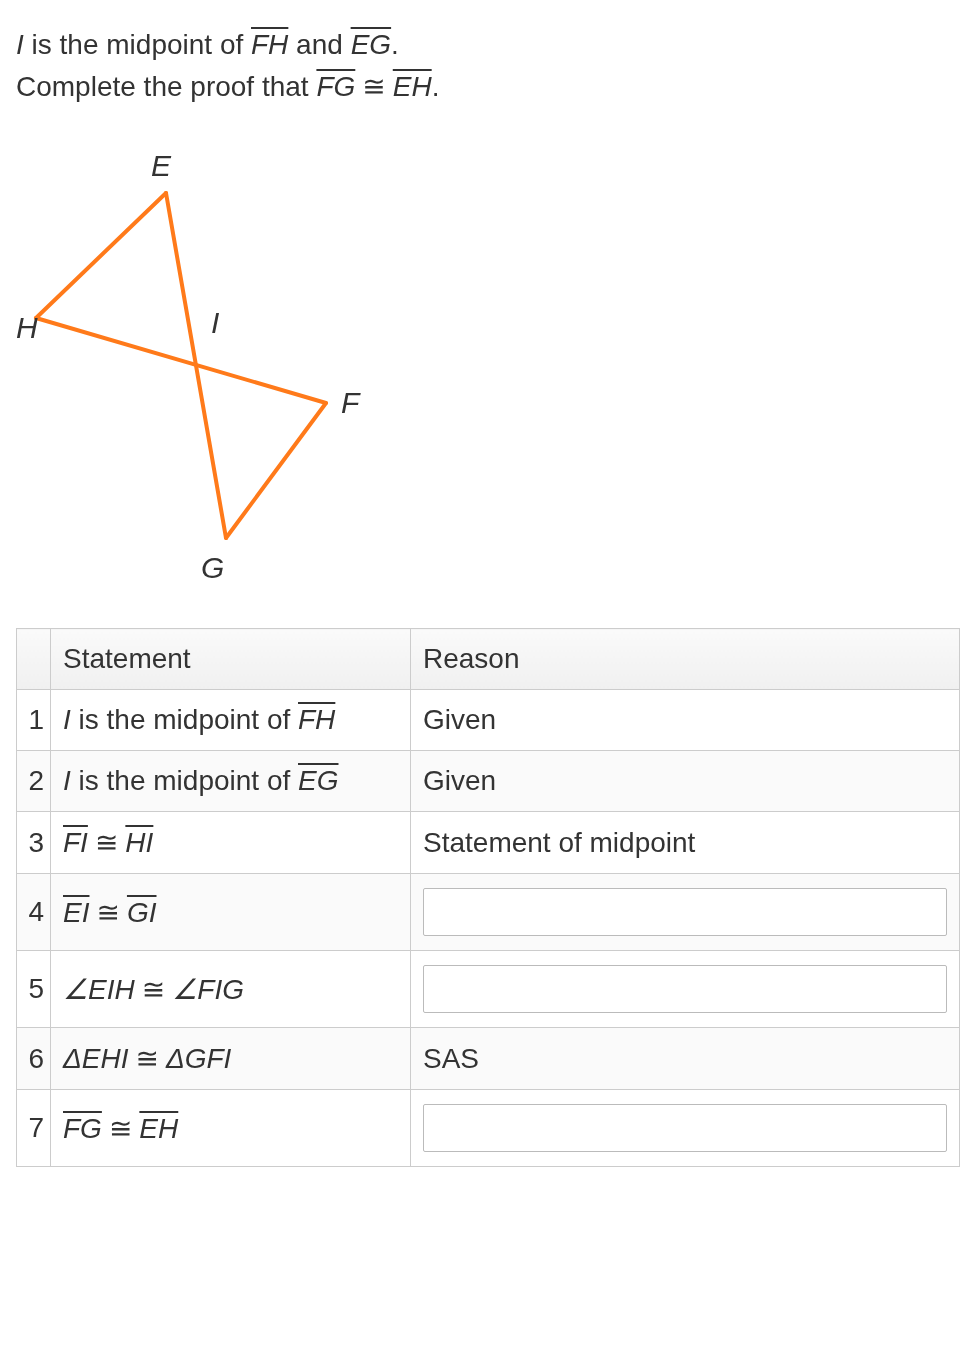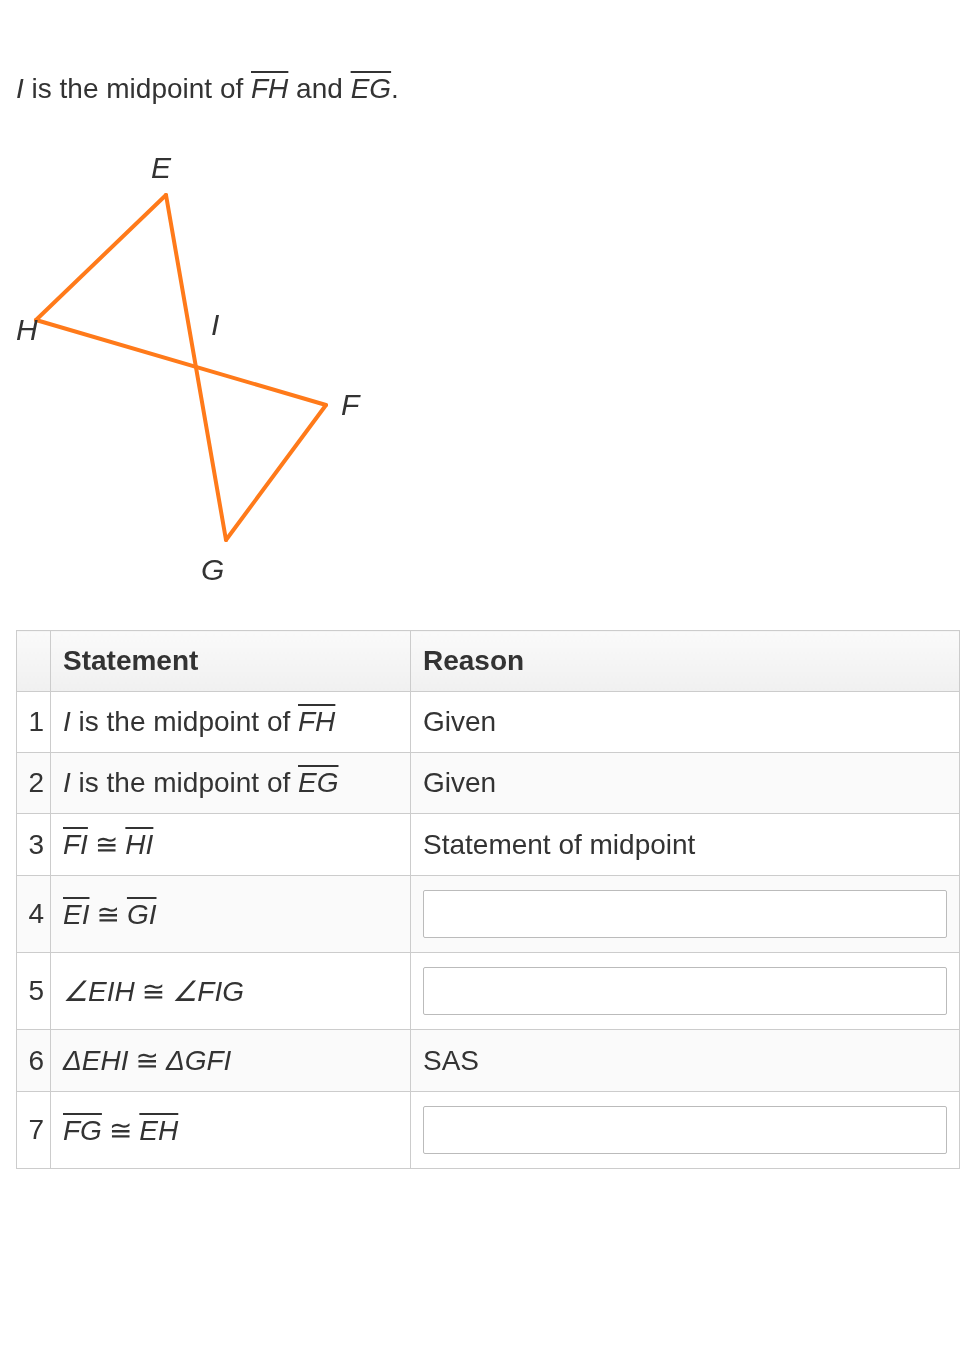--- a/index.html
+++ b/index.html
@@ -6,21 +6,20 @@
   body {
     margin: 0;
     font-family: Verdana, Geneva, sans-serif;
     font-size: 28px;
     color: #333;
     background: #fff;
     width: 976px;
   }
   .content {
     padding: 16px;
-    margin-top: 44px;
   }
   .problem {
     padding: 8px 0 0 0;
     line-height: 1.5;
   }
   .problem p { margin: 0; }
   .ital { font-style: italic; }
   .overline {
     text-decoration: overline;
     text-decoration-thickness: 2px;
@@ -43,21 +42,21 @@
     font-size: 28px;
   }
   table.proof th, table.proof td {
     border: 1px solid #ccc;
     padding: 14px 12px;
     text-align: left;
     vertical-align: middle;
   }
   table.proof th {
     background: linear-gradient(#fafafa, #f0f0f0);
-    font-weight: bold;
+    font-weight: normal;
   }
   table.proof td.num {
     width: 34px;
     text-align: right;
     padding-right: 6px;
     padding-left: 6px;
     color: #333;
   }
   table.proof td.stmt {
     width: 360px;
@@ -76,20 +75,23 @@
   }
 </style>
 </head>
 <body>
 
 <div class="content">
 
   <div class="problem">
     <p>
       <span class="ital">I</span><span> is the midpoint of </span><span class="overline">FH</span><span> and </span><span class="overline">EG</span><span>.</span>
+    </p>
+    <p>
+      <span>Complete the proof that </span><span class="overline">FG</span><span class="cong"> ≅ </span><span class="overline">EH</span><span>.</span>
     </p>
   </div>
 
   <div class="figure">
     <svg width="360" height="460" viewBox="0 0 360 460">
       <g stroke="#ff7a1a" stroke-width="4" fill="none" stroke-linecap="round" stroke-linejoin="round">
 
         <line x1="150" y1="55" x2="210" y2="400"></line>
 
         <line x1="20" y1="180" x2="310" y2="265"></line>

